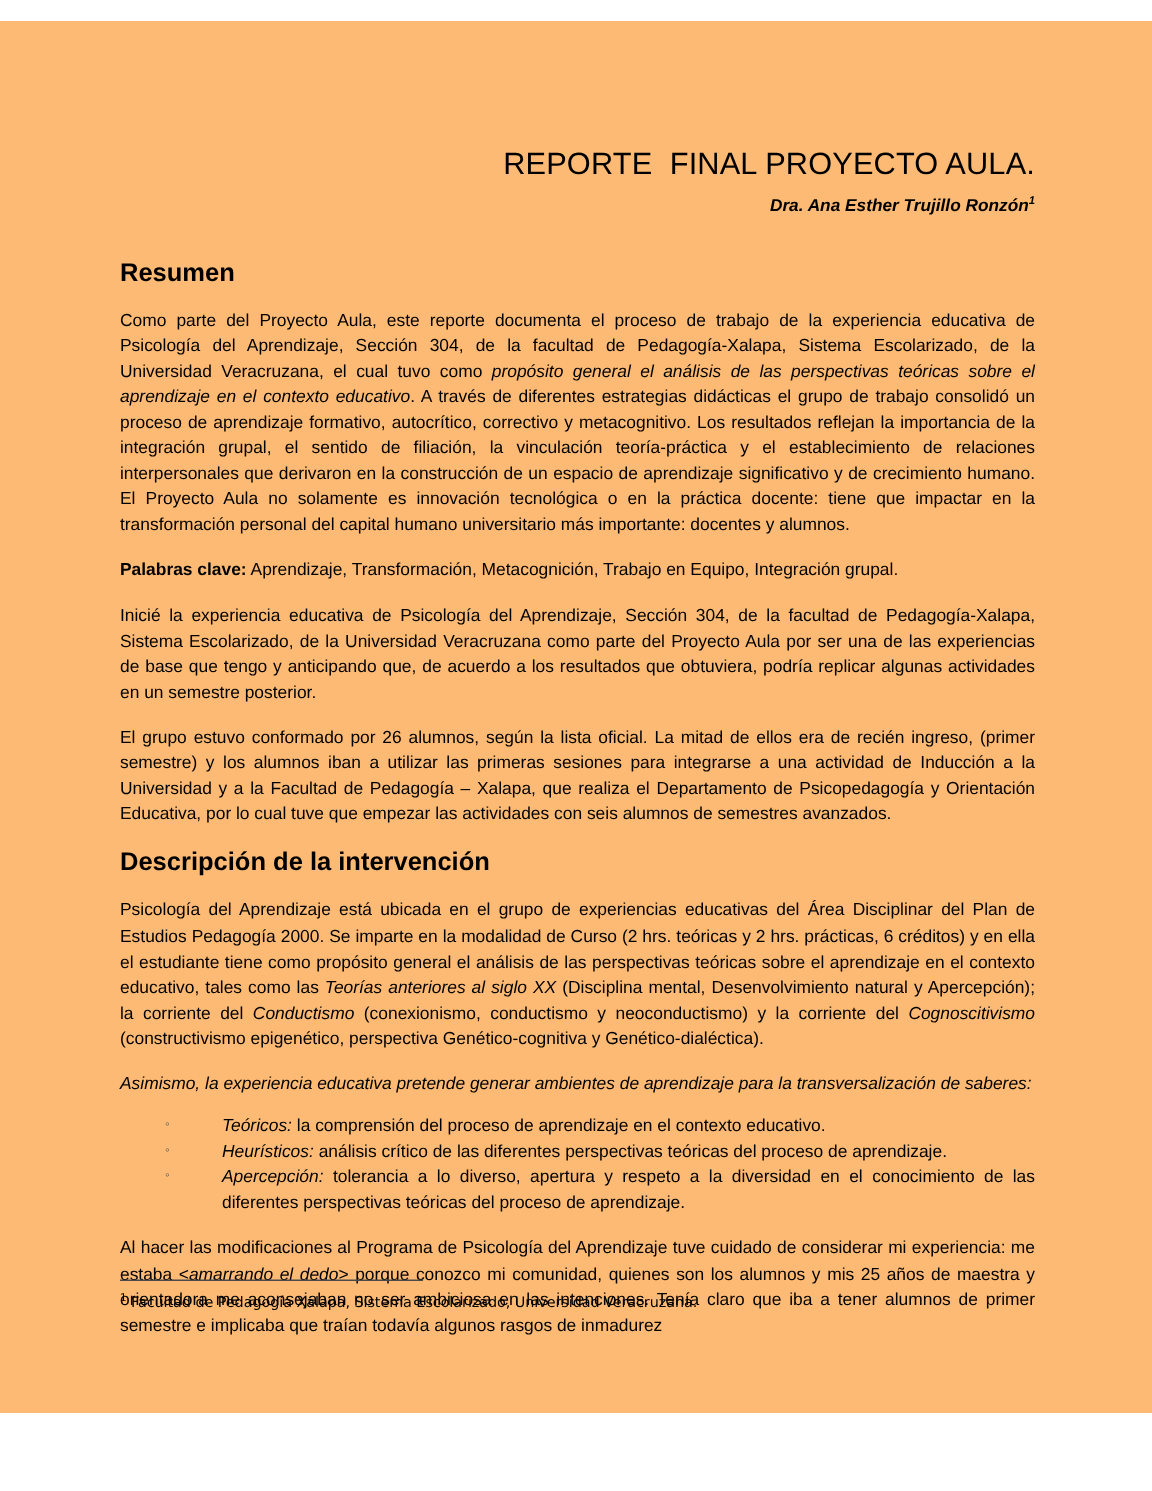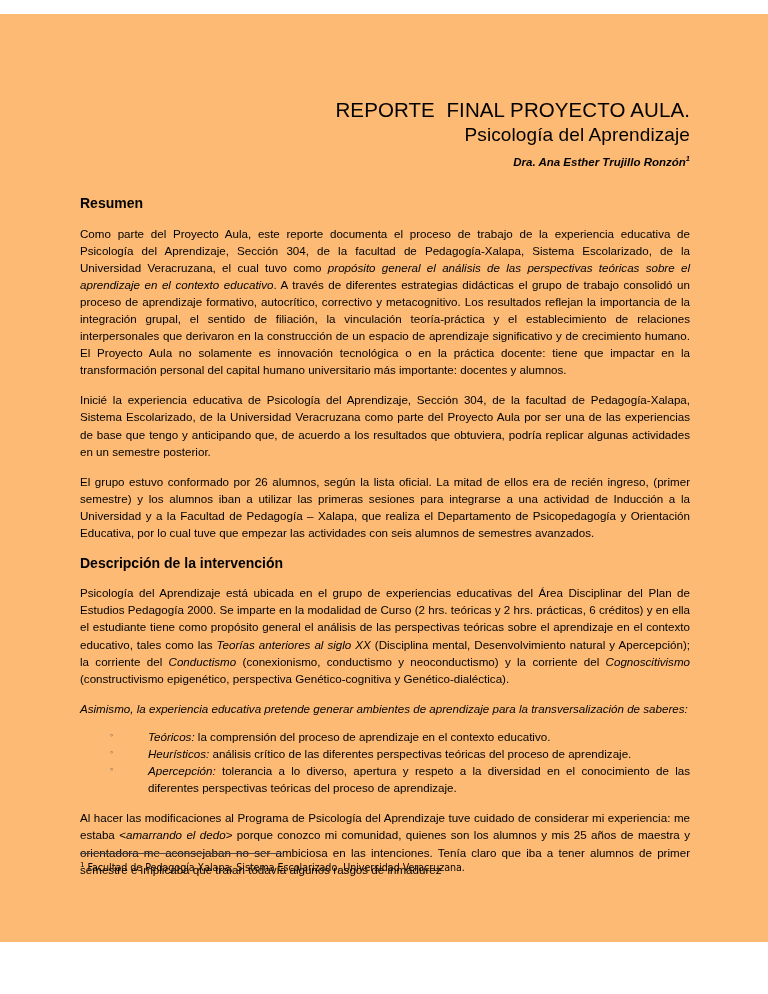--- a/index.html
+++ b/index.html
@@ -67,21 +67,21 @@
     font-weight: bold;
     line-height: 1.35;
     margin-top: 1px;
   }
 
   
   .body-area {
     margin-top: 24px;
   }
   h2.section-heading {
-    font-size: 14px;
+    font-size: 17px;
     font-weight: bold;
     margin: 0 0 12px 0;
     line-height: 1.3;
     text-align: left;
   }
   p.para {
     font-size: 11.6px;
     line-height: 17.1px;
     text-align: justify;
     margin: 0 0 13px 0;
@@ -149,30 +149,30 @@
 </style>
 </head>
 <body>
 
 <div class="page">
 
   <div class="content">
 
     <div class="title-block">
       <div class="doc-title-main">REPORTE  FINAL PROYECTO AULA.</div>
-      <div class="doc-title-sub">Psicología del Aprendizaje</div>
       <div class="author-line"><span>Dra. Ana Esther Trujillo Ronzón</span><sup>1</sup></div>
     </div>
 
     <div class="body-area">
 
       <h2 class="section-heading">Resumen</h2>
 
       <p class="para"><span>Como parte del Proyecto Aula, este reporte documenta el proceso de trabajo de la experiencia educativa de Psicología del Aprendizaje, Sección 304, de la facultad de Pedagogía-Xalapa, Sistema Escolarizado, de la Universidad Veracruzana, el cual tuvo como </span><em>propósito general el análisis de las perspectivas teóricas sobre el aprendizaje en el contexto educativo</em><span>. A través de diferentes estrategias didácticas el grupo de trabajo consolidó un proceso de aprendizaje formativo, autocrítico, correctivo y metacognitivo. Los resultados  reflejan la importancia de la integración grupal, el sentido de filiación, la vinculación teoría-práctica y el establecimiento de relaciones interpersonales que derivaron en la construcción de un espacio de aprendizaje significativo y de crecimiento humano. El Proyecto Aula no solamente es innovación tecnológica o en la práctica docente: tiene que impactar en la transformación personal del capital humano universitario más importante: docentes y alumnos.</span></p>
 
+      <p class="para"><strong>Palabras clave:</strong><span> Aprendizaje, Transformación, Metacognición, Trabajo en Equipo, Integración grupal.</span></p>
 
 
       <p class="para">Inicié la experiencia educativa de Psicología del Aprendizaje, Sección 304, de la facultad de Pedagogía-Xalapa, Sistema Escolarizado,  de la Universidad Veracruzana como parte del Proyecto Aula por ser una de las experiencias de base que tengo y anticipando que, de acuerdo a los resultados que obtuviera, podría replicar algunas actividades en un semestre posterior.</p>
 
       <p class="para">El grupo estuvo conformado por 26 alumnos, según la lista oficial. La mitad de ellos era de recién ingreso, (primer semestre) y los alumnos iban a utilizar las primeras sesiones para integrarse a una actividad de Inducción a la Universidad y a la Facultad de Pedagogía – Xalapa,  que realiza el Departamento de Psicopedagogía y Orientación Educativa, por lo cual tuve que empezar las actividades con seis alumnos de semestres avanzados.</p>
 
       <h2 class="section-heading gap-before-heading">Descripción de la intervención</h2>
 
       <p class="para"><span>Psicología del Aprendizaje está ubicada en el grupo de experiencias educativas del Área Disciplinar del Plan de Estudios Pedagogía 2000. Se imparte en la modalidad de Curso (2 hrs. teóricas y 2 hrs. prácticas, 6 créditos) y en ella el estudiante tiene como propósito general el análisis de las perspectivas teóricas sobre el aprendizaje en el contexto educativo, tales como las </span><em>Teorías anteriores al siglo XX</em><span> (Disciplina mental, Desenvolvimiento natural y Apercepción);  la corriente del </span><em>Conductismo</em><span> (conexionismo, conductismo y neoconductismo) y la corriente del </span><em>Cognoscitivismo</em><span> (constructivismo epigenético, perspectiva Genético-cognitiva y Genético-dialéctica).</span></p>
 

